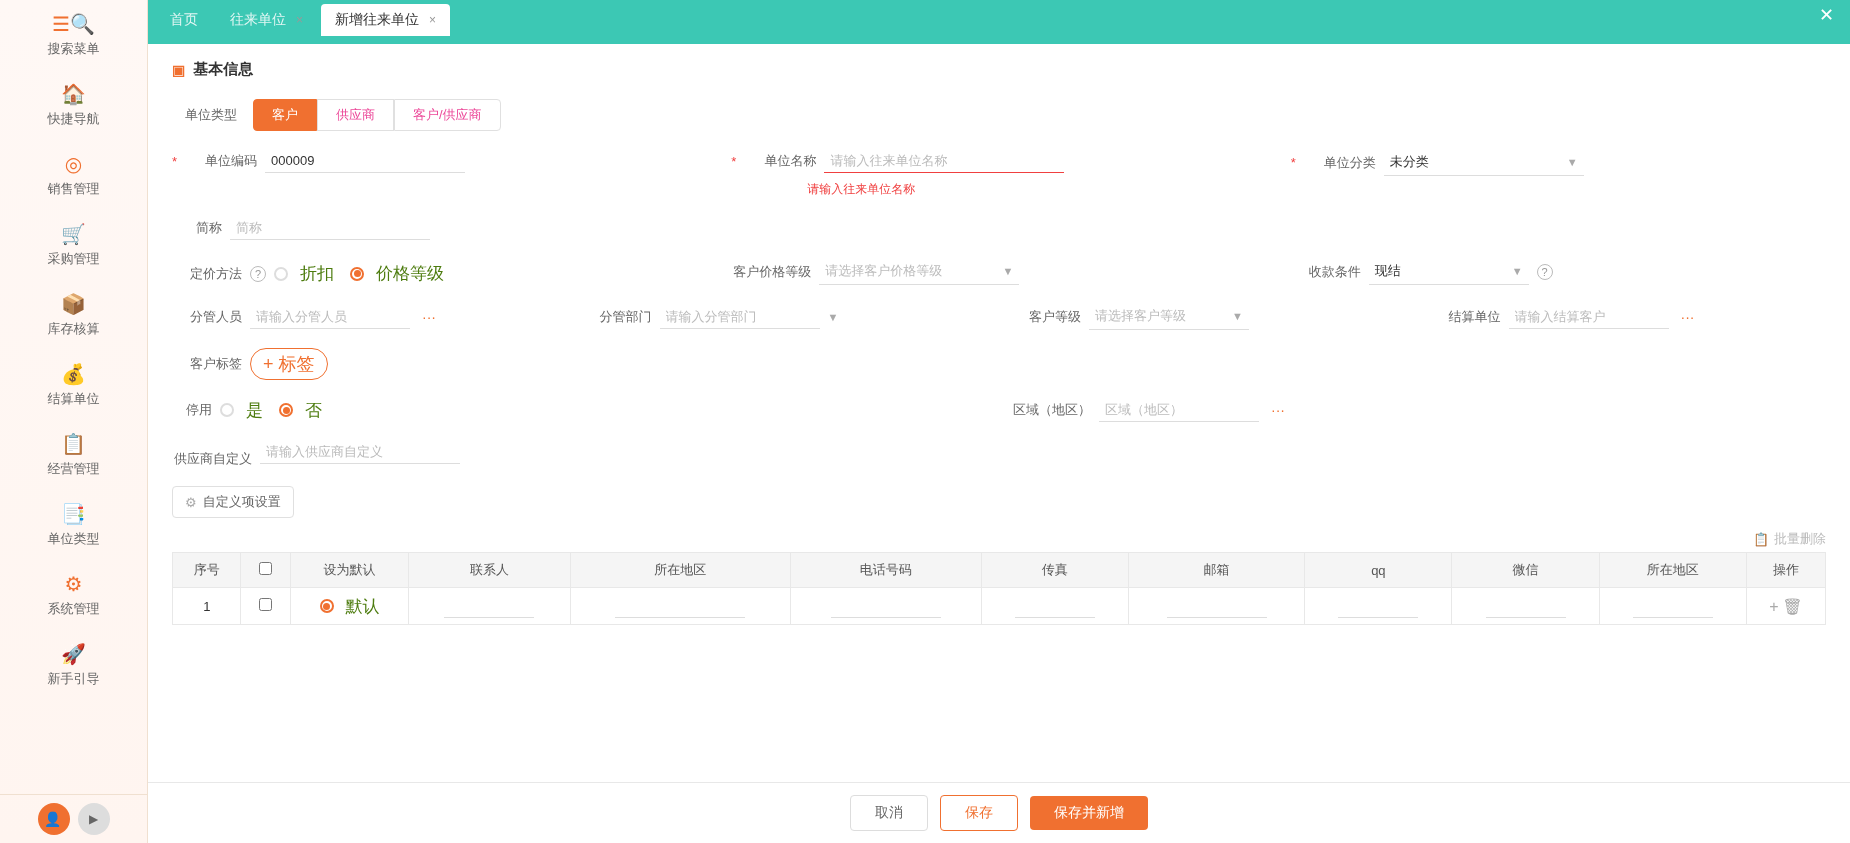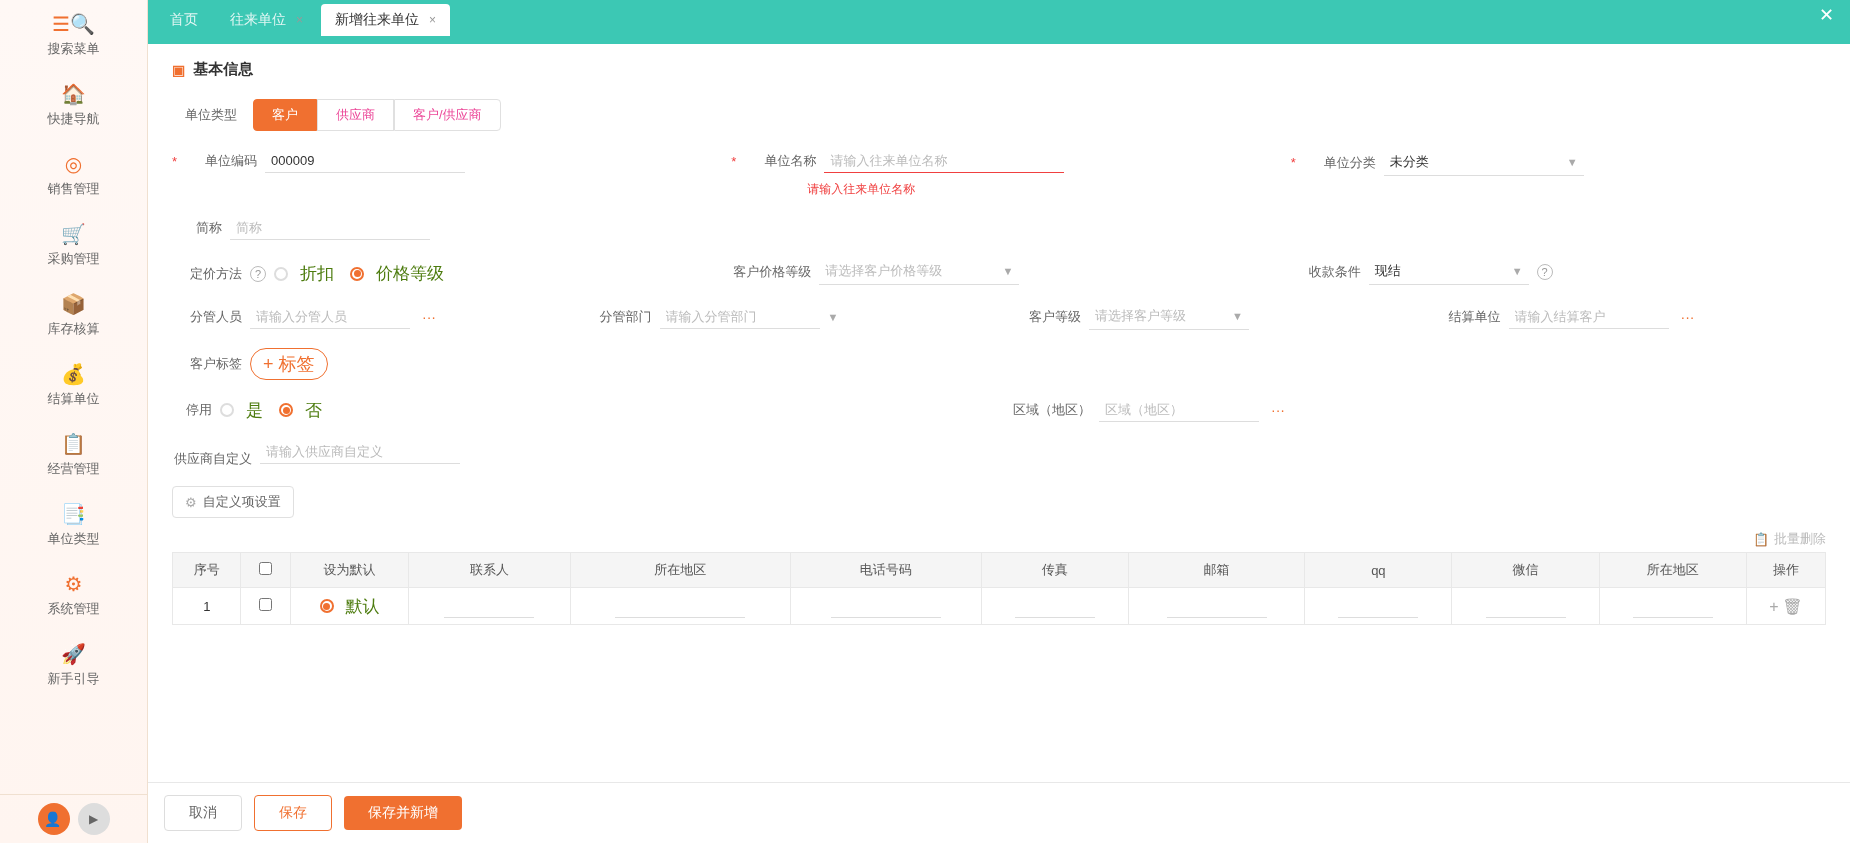--- a/index.html
+++ b/index.html
@@ -210,23 +210,23 @@
       color: #333;
     }
     .table-action-btn {
       background: none; border: none; cursor: pointer; color: #aaa; font-size: 16px;
     }
 
     
     .footer {
       background: white;
       border-top: 1px solid #e8e8e8;
-      padding: 12px 16px;
-      display: flex;
-      justify-content: flex-start;
+      padding: 12px 37px;
+      display: flex;
+      justify-content: center;
       gap: 12px;
       align-items: center;
     }
     .btn-cancel {
       padding: 8px 24px;
       border: 1px solid #ddd;
       border-radius: 4px;
       background: white;
       color: #666;
       cursor: pointer;

